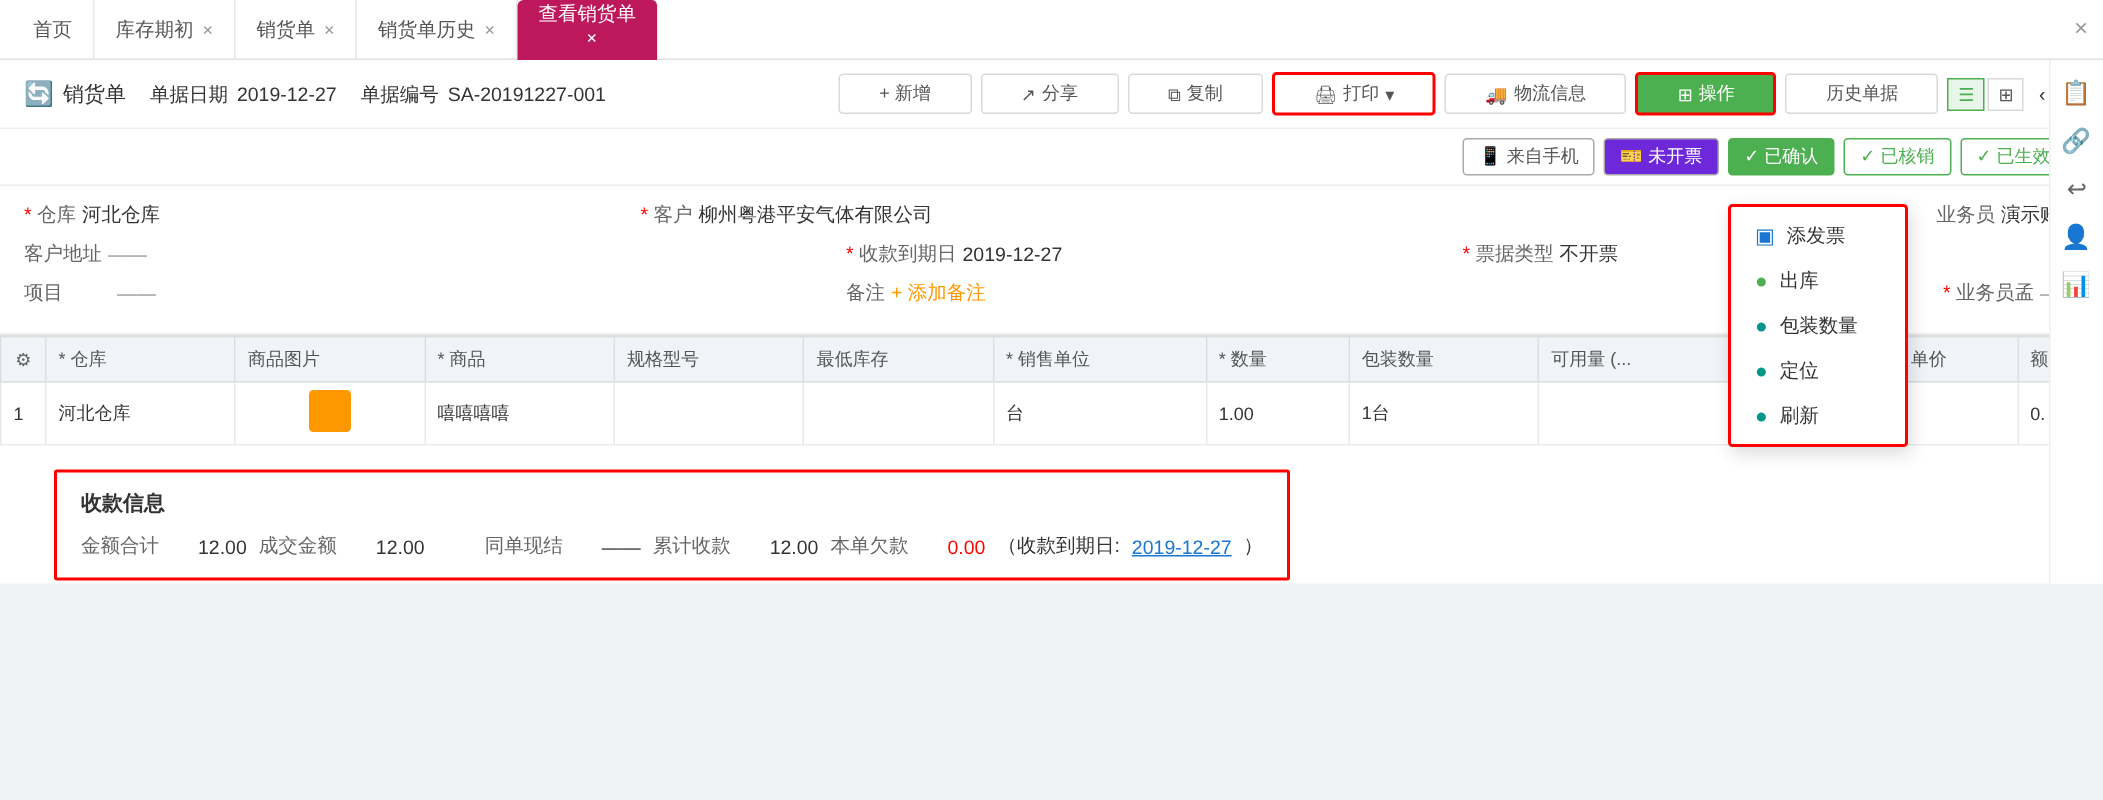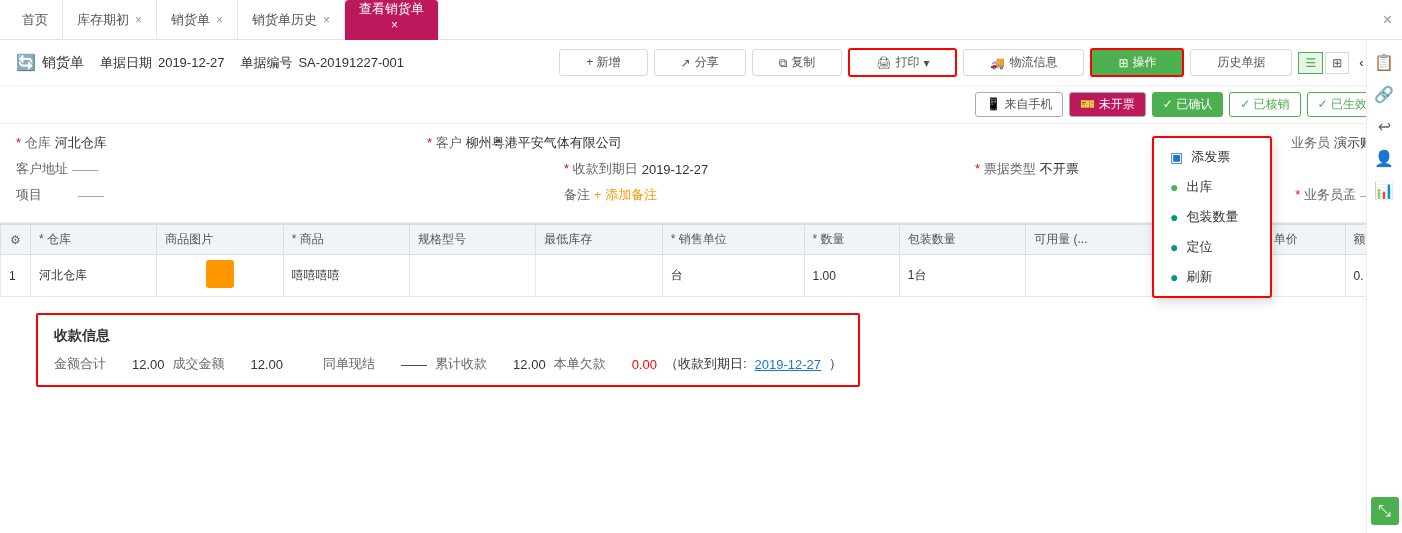--- a/index.html
+++ b/index.html
@@ -71,21 +71,21 @@
     .add-note { color: #ff9800; font-size: 13px; cursor: pointer; }
     .add-note::before { content: '+ '; }
 
     
     .status-btns { display: flex; gap: 6px; margin-left: auto; padding-right: 8px; }
     .status-btn {
       padding: 3px 10px; border-radius: 3px; border: 1px solid; font-size: 12px;
       cursor: pointer; white-space: nowrap;
     }
     .status-btn.phone { background: #fff; border-color: #aaa; color: #555; }
-    .status-btn.not-open { background: #be185d; border-color: #aaa; color: #fff; }
+    .status-btn.not-open { background: #6d28d9; border-color: #aaa; color: #fff; }
     .status-btn.confirm { background: #4caf50; border-color: #4caf50; color: #fff; }
     .status-btn.sold { background: #fff; border-color: #aaa; color: #4caf50; border: 1px solid #4caf50; }
     .status-btn.effective { background: #fff; border-color: #4caf50; color: #4caf50; }
 
     
     .table-container { overflow-x: auto; border-top: 1px solid #e0e0e0; }
     table { width: 100%; border-collapse: collapse; font-size: 12px; }
     th {
       background: #f0f4f8; border: 1px solid #ddd; padding: 6px 8px;
       text-align: left; font-weight: 500; color: #555; white-space: nowrap;
@@ -146,21 +146,21 @@
     .view-toggle { display: flex; gap: 2px; }
     .view-btn {
       padding: 3px 6px; border: 1px solid #d9d9d9; background: #fff;
       cursor: pointer; font-size: 12px; color: #555;
     }
     .view-btn.active { background: #e8f5e9; border-color: #4caf50; color: #4caf50; }
   </style>
 </head>
 <body>
 
-<div style="width:1402px; height:533px; overflow:hidden; position:relative; background:#f0f2f5;">
+<div style="width:1402px; height:389px; overflow:hidden; position:relative; background:#f0f2f5;">
 
   <div class="tab-bar">
     <div class="tab-item">
       <span>首页</span>
     </div>
     <div class="tab-item">
       <span>库存期初</span>
       <span class="close-icon">×</span>
     </div>
     <div class="tab-item">

